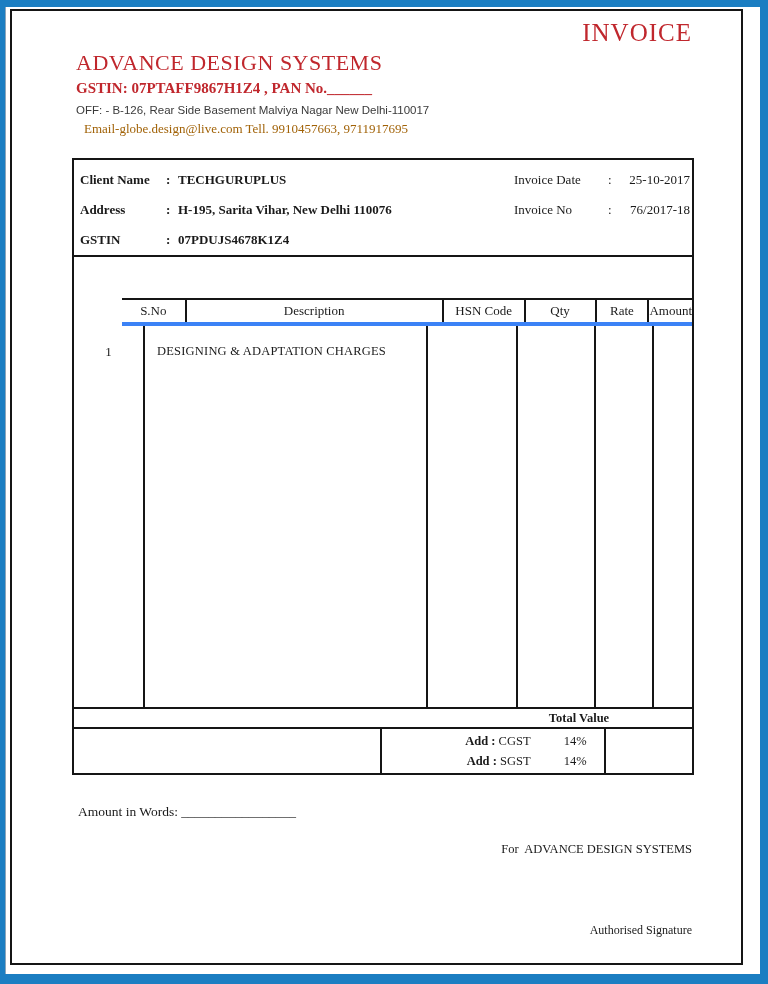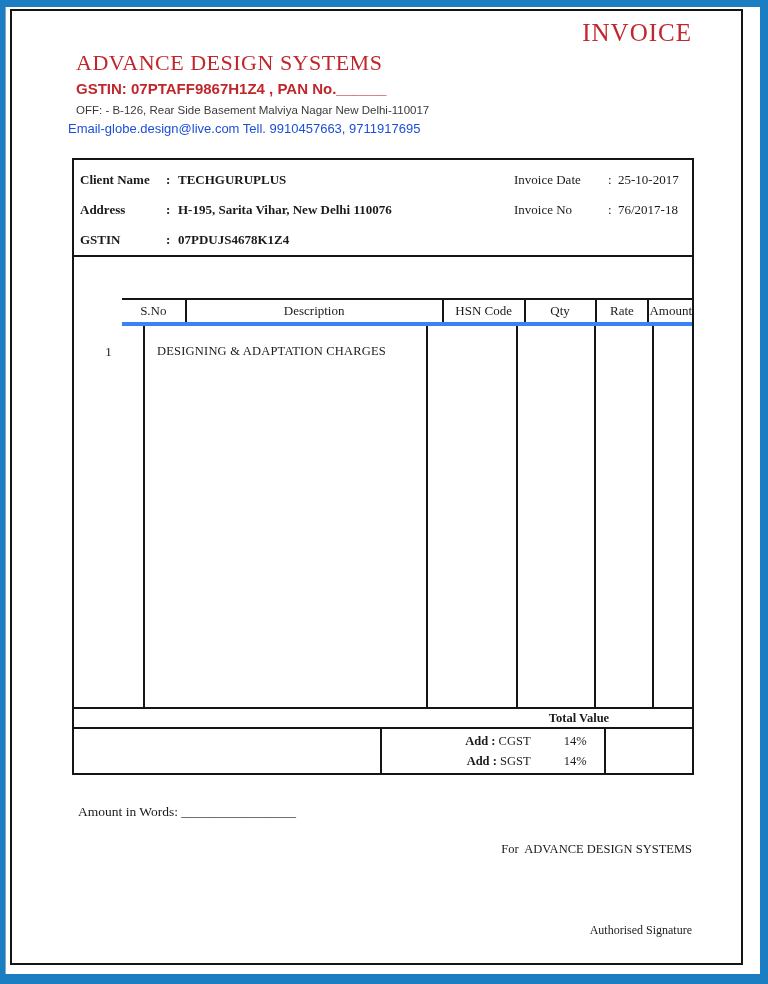--- a/index.html
+++ b/index.html
@@ -24,48 +24,48 @@
   .invoice-title{
     position:absolute;top:8px;right:49px;
     font-size:25px;color:#c0272d;letter-spacing:1px;
   }
   .company-name{
     position:absolute;left:64px;top:39px;
     font-size:22px;color:#c0272d;letter-spacing:.5px;
   }
   .gstin-line{
     position:absolute;left:64px;top:69px;
-    font-family:Liberation Sans, sans-serif;
+    font-family:Liberation Serif, serif;
     font-size:15px;font-weight:600;color:#c0272d;
   }
   .office-line{
     position:absolute;left:64px;top:93px;
     font-family:"Liberation Sans","DejaVu Sans",sans-serif;
     font-size:11.5px;color:#3a3a3a;
   }
   .email-line{
-    position:absolute;left:56px;top:110px;
-    font-family:Liberation Sans, sans-serif;
-    font-size:13px;color:#1d4ed8;
+    position:absolute;left:72px;top:110px;
+    font-family:Liberation Serif, serif;
+    font-size:13px;color:#a16207;
   }
   
   .invoice-table{
     position:absolute;left:60px;top:147px;width:618px;
     box-sizing:content-box;border:2px solid #151515;background:#fff;
     font-size:13px;
   }
   .sec-client{height:95px;padding-top:5px;box-sizing:border-box;}
   .client-row{display:flex;align-items:center;height:30px;padding:0 2px 0 6px;}
   .c-label{width:86px;font-weight:bold;}
   .c-colon{width:12px;font-weight:bold;}
   .c-value{font-weight:bold;}
   .right-group{margin-left:auto;display:flex;width:176px;}
   .r-label{flex:1;}
   .r-colon{width:10px;}
-  .r-value{width:72px;text-align:left;}
+  .r-value{width:72px;text-align:right;}
   .sec-gap{height:41px;border-top:2px solid #151515;}
   .sec-header{display:flex;border-top:2px solid #151515;border-bottom:4px solid #3b82f6;height:22px;margin-left:48px;}
   .hcell{box-sizing:border-box;border-right:2px solid #151515;display:flex;align-items:center;justify-content:center;}
   .hcell:last-child{border-right:none;}
   .w-sno{width:71px;}.w-desc{width:283px;}.w-hsn{width:90px;}
   .w-qty{width:78px;}.w-rate{width:58px;}.w-amt{flex:1;}
   .sec-body{display:flex;height:381px;}
   .bcell{box-sizing:border-box;border-right:2px solid #151515;padding-top:18px;}
   .bcell:last-child{border-right:none;}
   .b-sno{text-align:center;}

